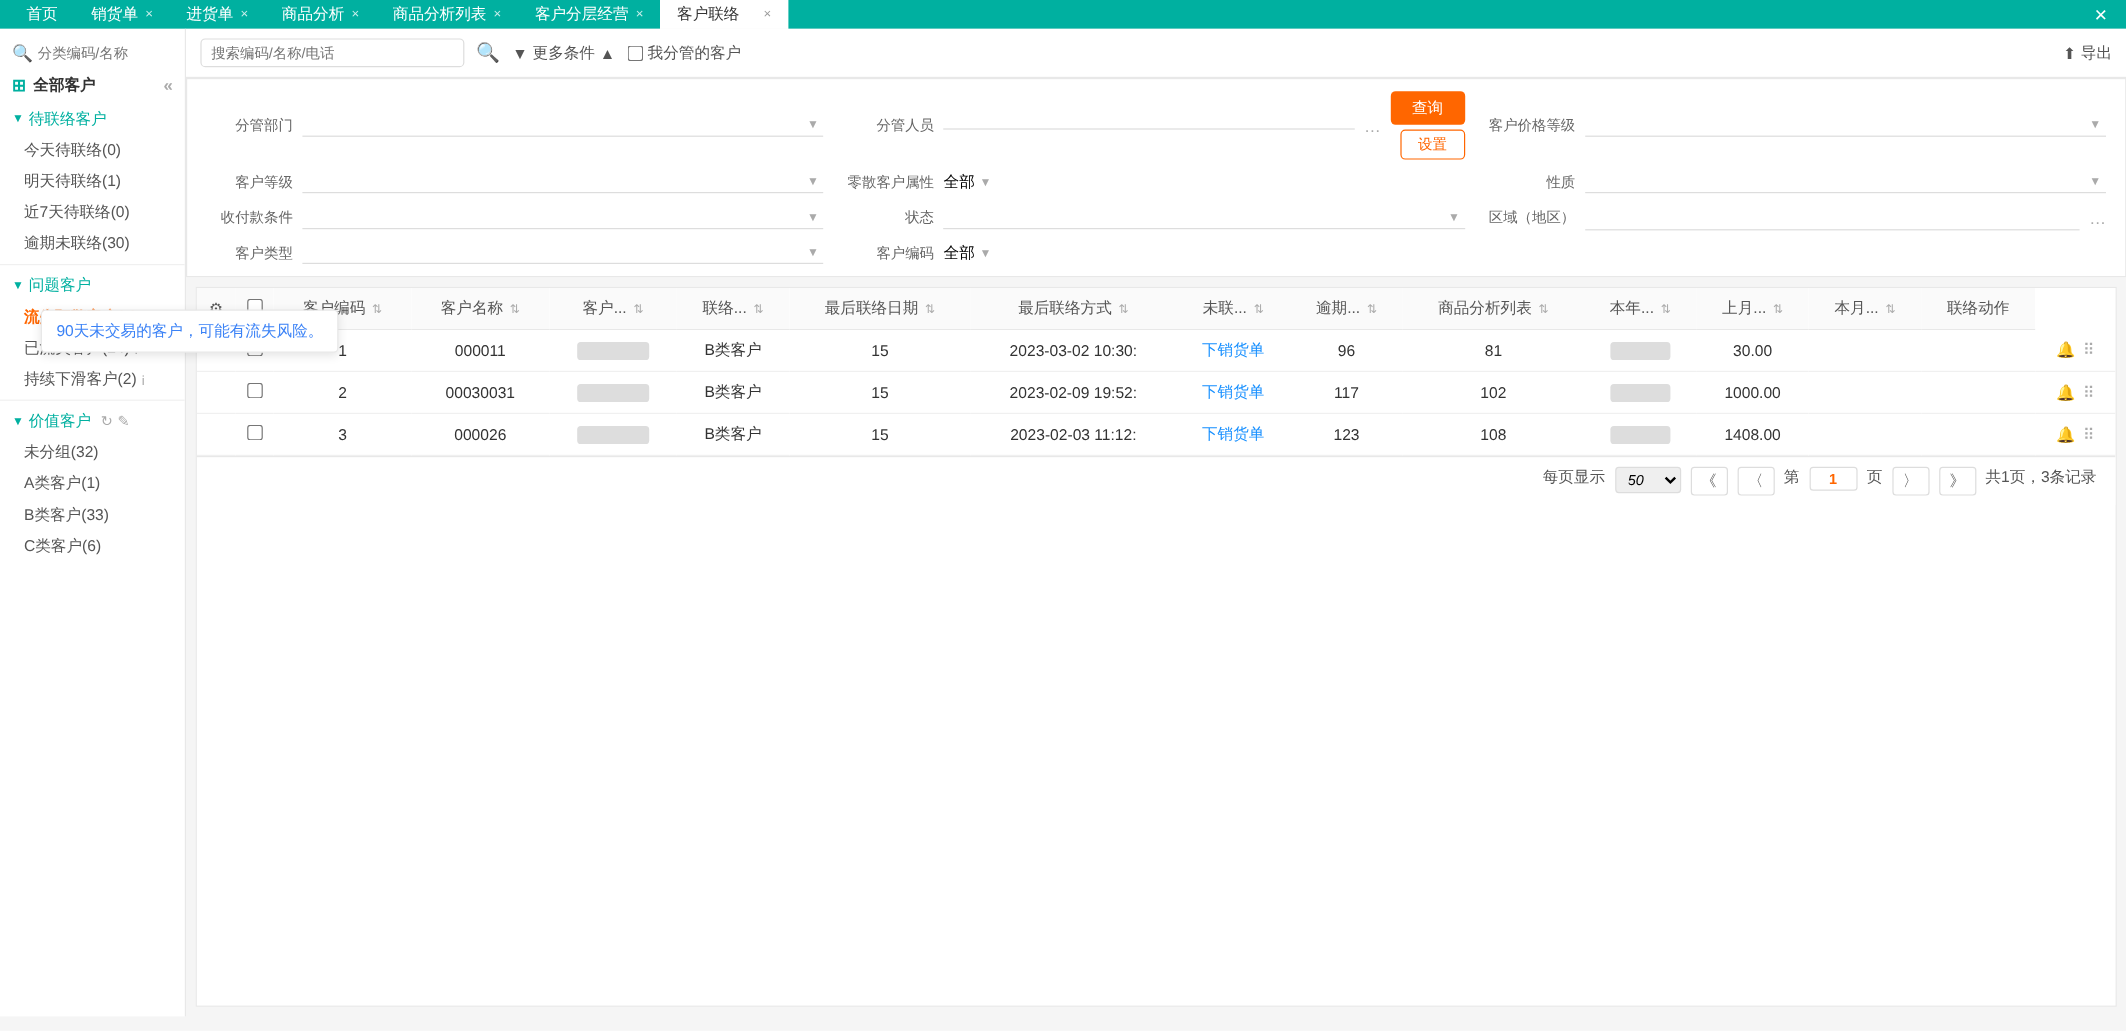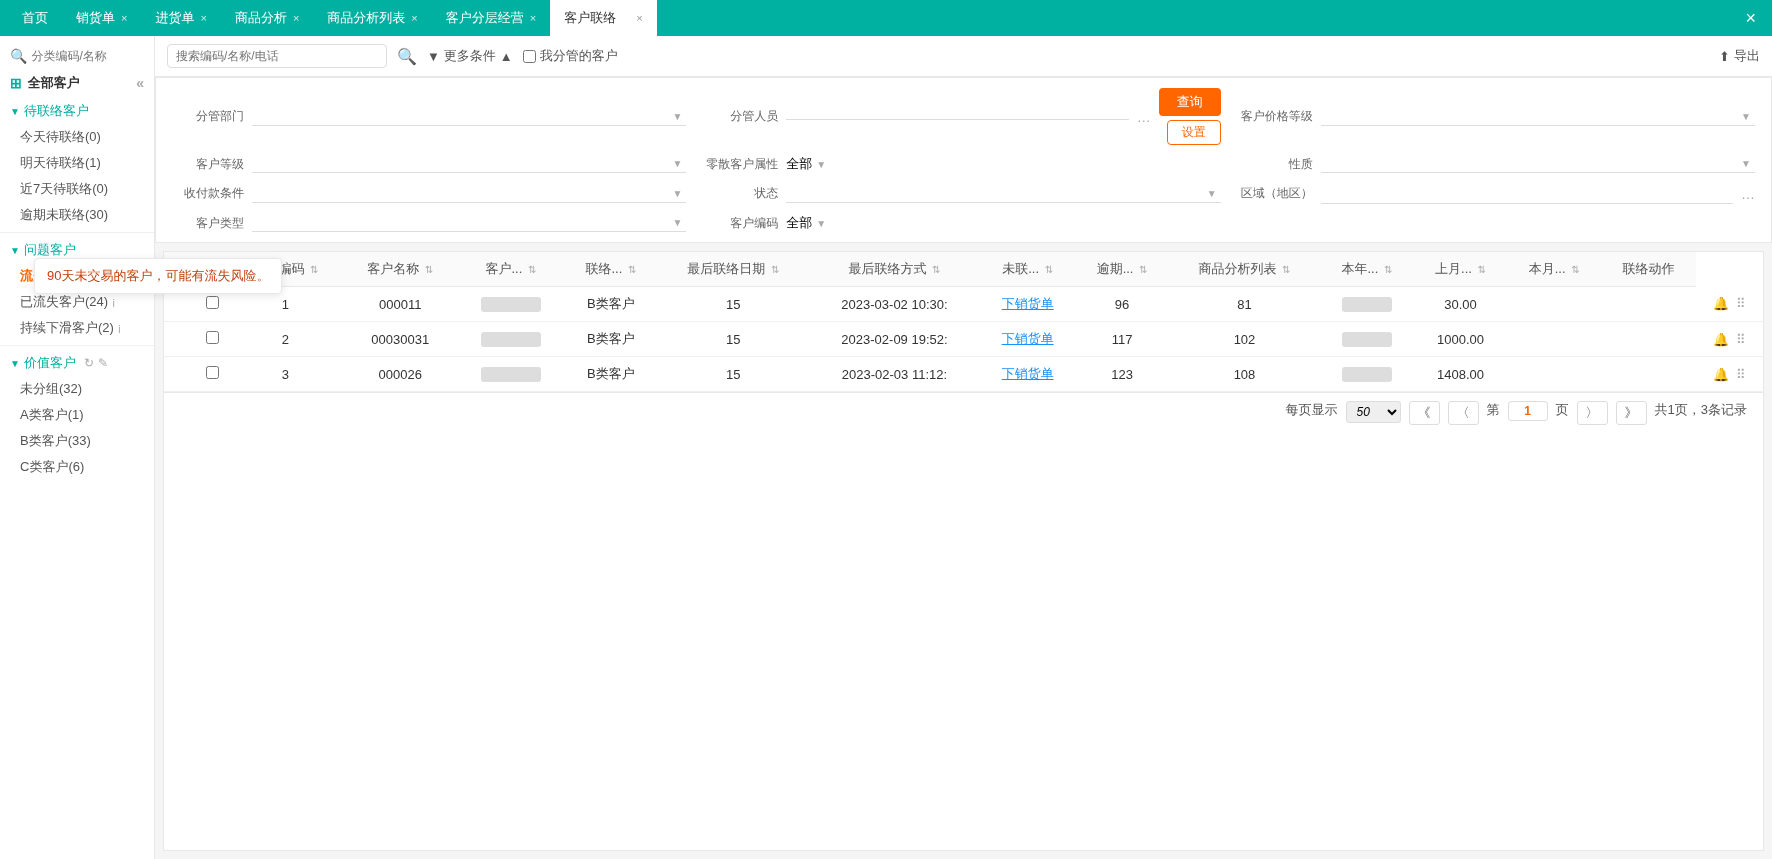--- a/index.html
+++ b/index.html
@@ -1,21 +1,21 @@
 <!DOCTYPE html>
 <html><head>
   <meta charset="utf-8">
   <style>
     * { box-sizing: border-box; margin: 0; padding: 0; font-family: 'Microsoft YaHei', Arial, sans-serif; font-size: 13px; }
     body { background: #f5f5f5; overflow: hidden; width: 1772px; height: 859px; }
 
     
     .top-nav {
       background: #00b0a0;
-      height: 36px;
+      height: 24px;
       display: flex;
       align-items: center;
       padding: 0 8px;
       gap: 0;
     }
     .nav-tab {
       color: #fff;
       padding: 0 14px;
       height: 36px;
       display: flex;
@@ -116,21 +116,21 @@
     
     .tooltip-box {
       position: absolute;
       left: 34px;
       top: 258px;
       background: #fff;
       border: 1px solid #e8e8e8;
       border-radius: 4px;
       padding: 8px 12px;
       font-size: 12px;
-      color: #c2410c;
+      color: #3b82f6;
       box-shadow: 0 2px 8px rgba(0,0,0,0.1);
       z-index: 100;
       white-space: nowrap;
     }
 
     
     .content-area {
       flex: 1;
       display: flex;
       flex-direction: column;
@@ -266,21 +266,21 @@
       z-index: 10;
     }
     .data-table td {
       border-bottom: 1px solid #f0f0f0;
       padding: 8px 8px;
       text-align: center;
       color: #333;
       white-space: nowrap;
     }
     .sort-icon { color: #aaa; font-size: 10px; margin-left: 2px; }
-    .link-text { color: #1890ff; cursor: pointer; text-decoration: underline; }
+    .link-text { color: #1890ff; cursor: pointer; }
     .blurred-text {
       background: #ddd;
       border-radius: 3px;
       color: transparent;
       user-select: none;
       display: inline-block;
       min-width: 60px;
     }
     .action-icons { color: #aaa; font-size: 16px; cursor: pointer; display: flex; gap: 6px; justify-content: center; }
 

